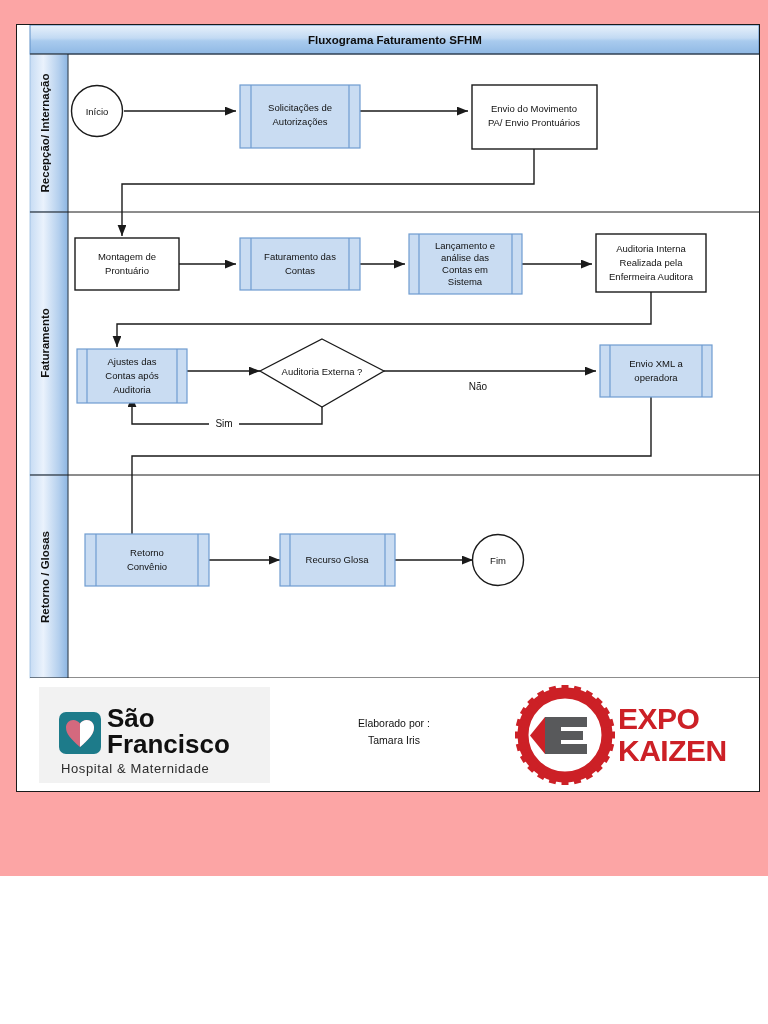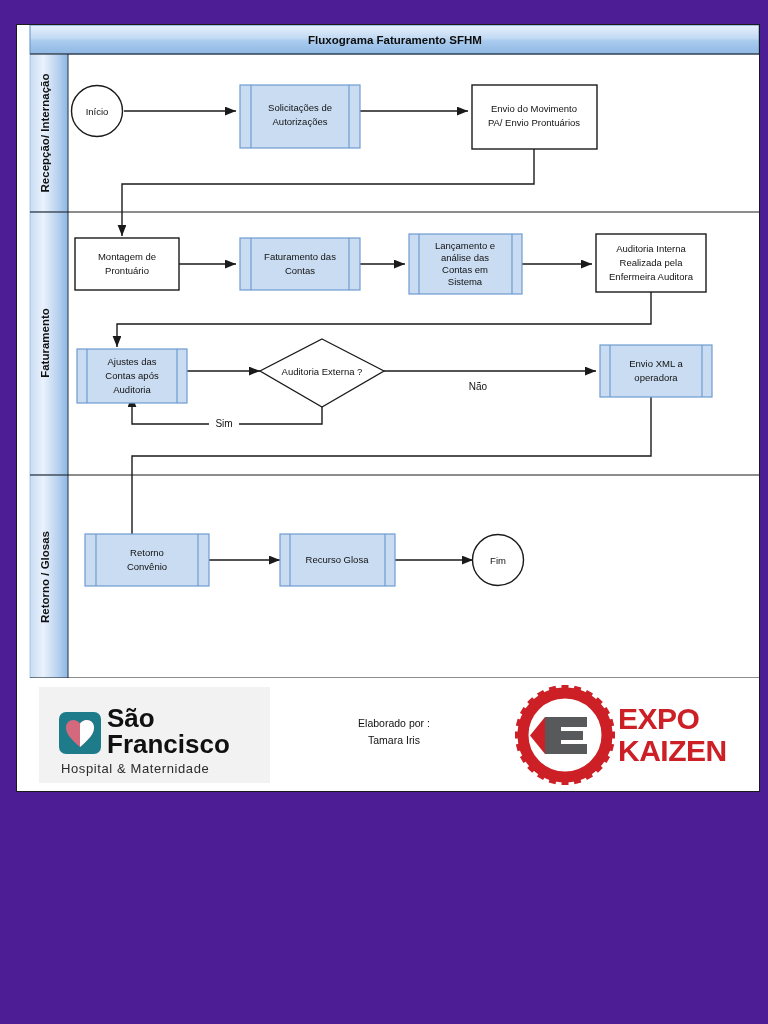--- a/index.html
+++ b/index.html
@@ -4,22 +4,22 @@
 <style>
   html, body {
     margin: 0;
     padding: 0;
     background: #ffffff;
     font-family: "Liberation Sans", sans-serif;
   }
   #page {
     position: relative;
     width: 768px;
-    height: 1024px;
-    background: #4c1d95;
+    height: 876px;
+    background: #fca5a5;
     overflow: hidden;
   }
   #diagram-frame {
     position: absolute;
     left: 16px;
     top: 24px;
     width: 744px;
     height: 768px;
     border: 1px solid #1a1a1a;
     box-sizing: border-box;

